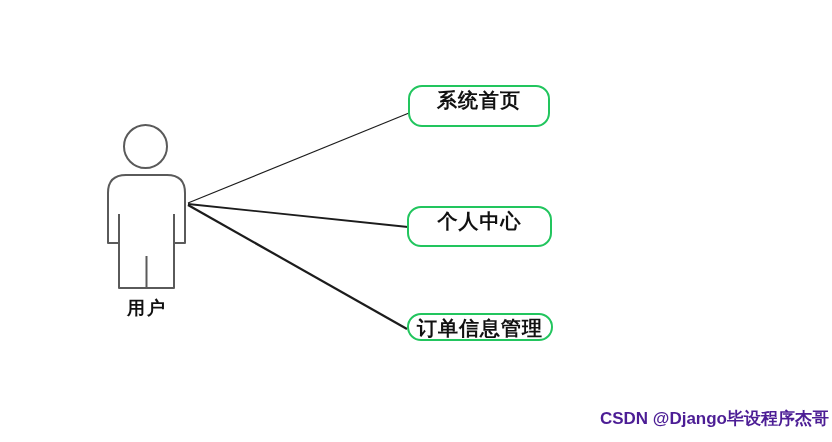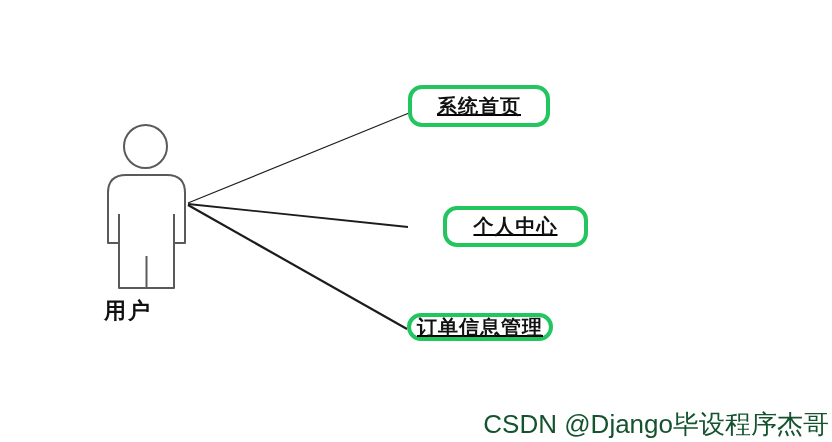--- a/index.html
+++ b/index.html
@@ -20,55 +20,54 @@
     left: 0;
     top: 0;
     width: 832px;
     height: 442px;
   }
   .actor-label {
     position: absolute;
     left: 104px;
     top: 296px;
     width: 86px;
-    text-align: left;
-    font-size: 22px;
+    text-align: center;
+    font-size: 18px;
     font-weight: bold;
     color: #111111;
     letter-spacing: 2px;
   }
   .uc-box {
     position: absolute;
     box-sizing: border-box;
     background: #ffffff;
-    border: 4px solid #22c55e;
+    border: 2px solid #22c55e;
     border-radius: 14px;
     display: flex;
-    align-items: center;
     justify-content: center;
-    text-decoration: underline;
   }
   .uc-box .uc-text {
     font-size: 20px;
     font-weight: 600;
     color: #111111;
     letter-spacing: 1px;
     white-space: nowrap;
   }
   .uc-home   { left: 408px; top: 85px;  width: 142px; height: 42px; }
-  .uc-profile{ left: 407px; top: 206px; width: 145px; height: 41px; margin-left: 36px; }
+  .uc-profile{ left: 407px; top: 206px; width: 145px; height: 41px; }
   .uc-orders { left: 407px; top: 313px; width: 146px; height: 28px; }
   .watermark {
     position: absolute;
     right: 3px;
     top: 407px;
-    font-size: 26px;
-    color: #14532d;
+    font-size: 17px;
+    color: #4c1d95;
     text-shadow: 1px 1px 0 #ffffff;
     white-space: nowrap;
+    font-weight: bold;
   }
 </style>
 </head>
 <body>
 
 <div class="canvas">
 
   <svg class="diagram-layer" viewBox="0 0 832 442">
 
     <line x1="188" y1="203" x2="409" y2="113" stroke="#1c1c1c" stroke-width="1.2"></line>

